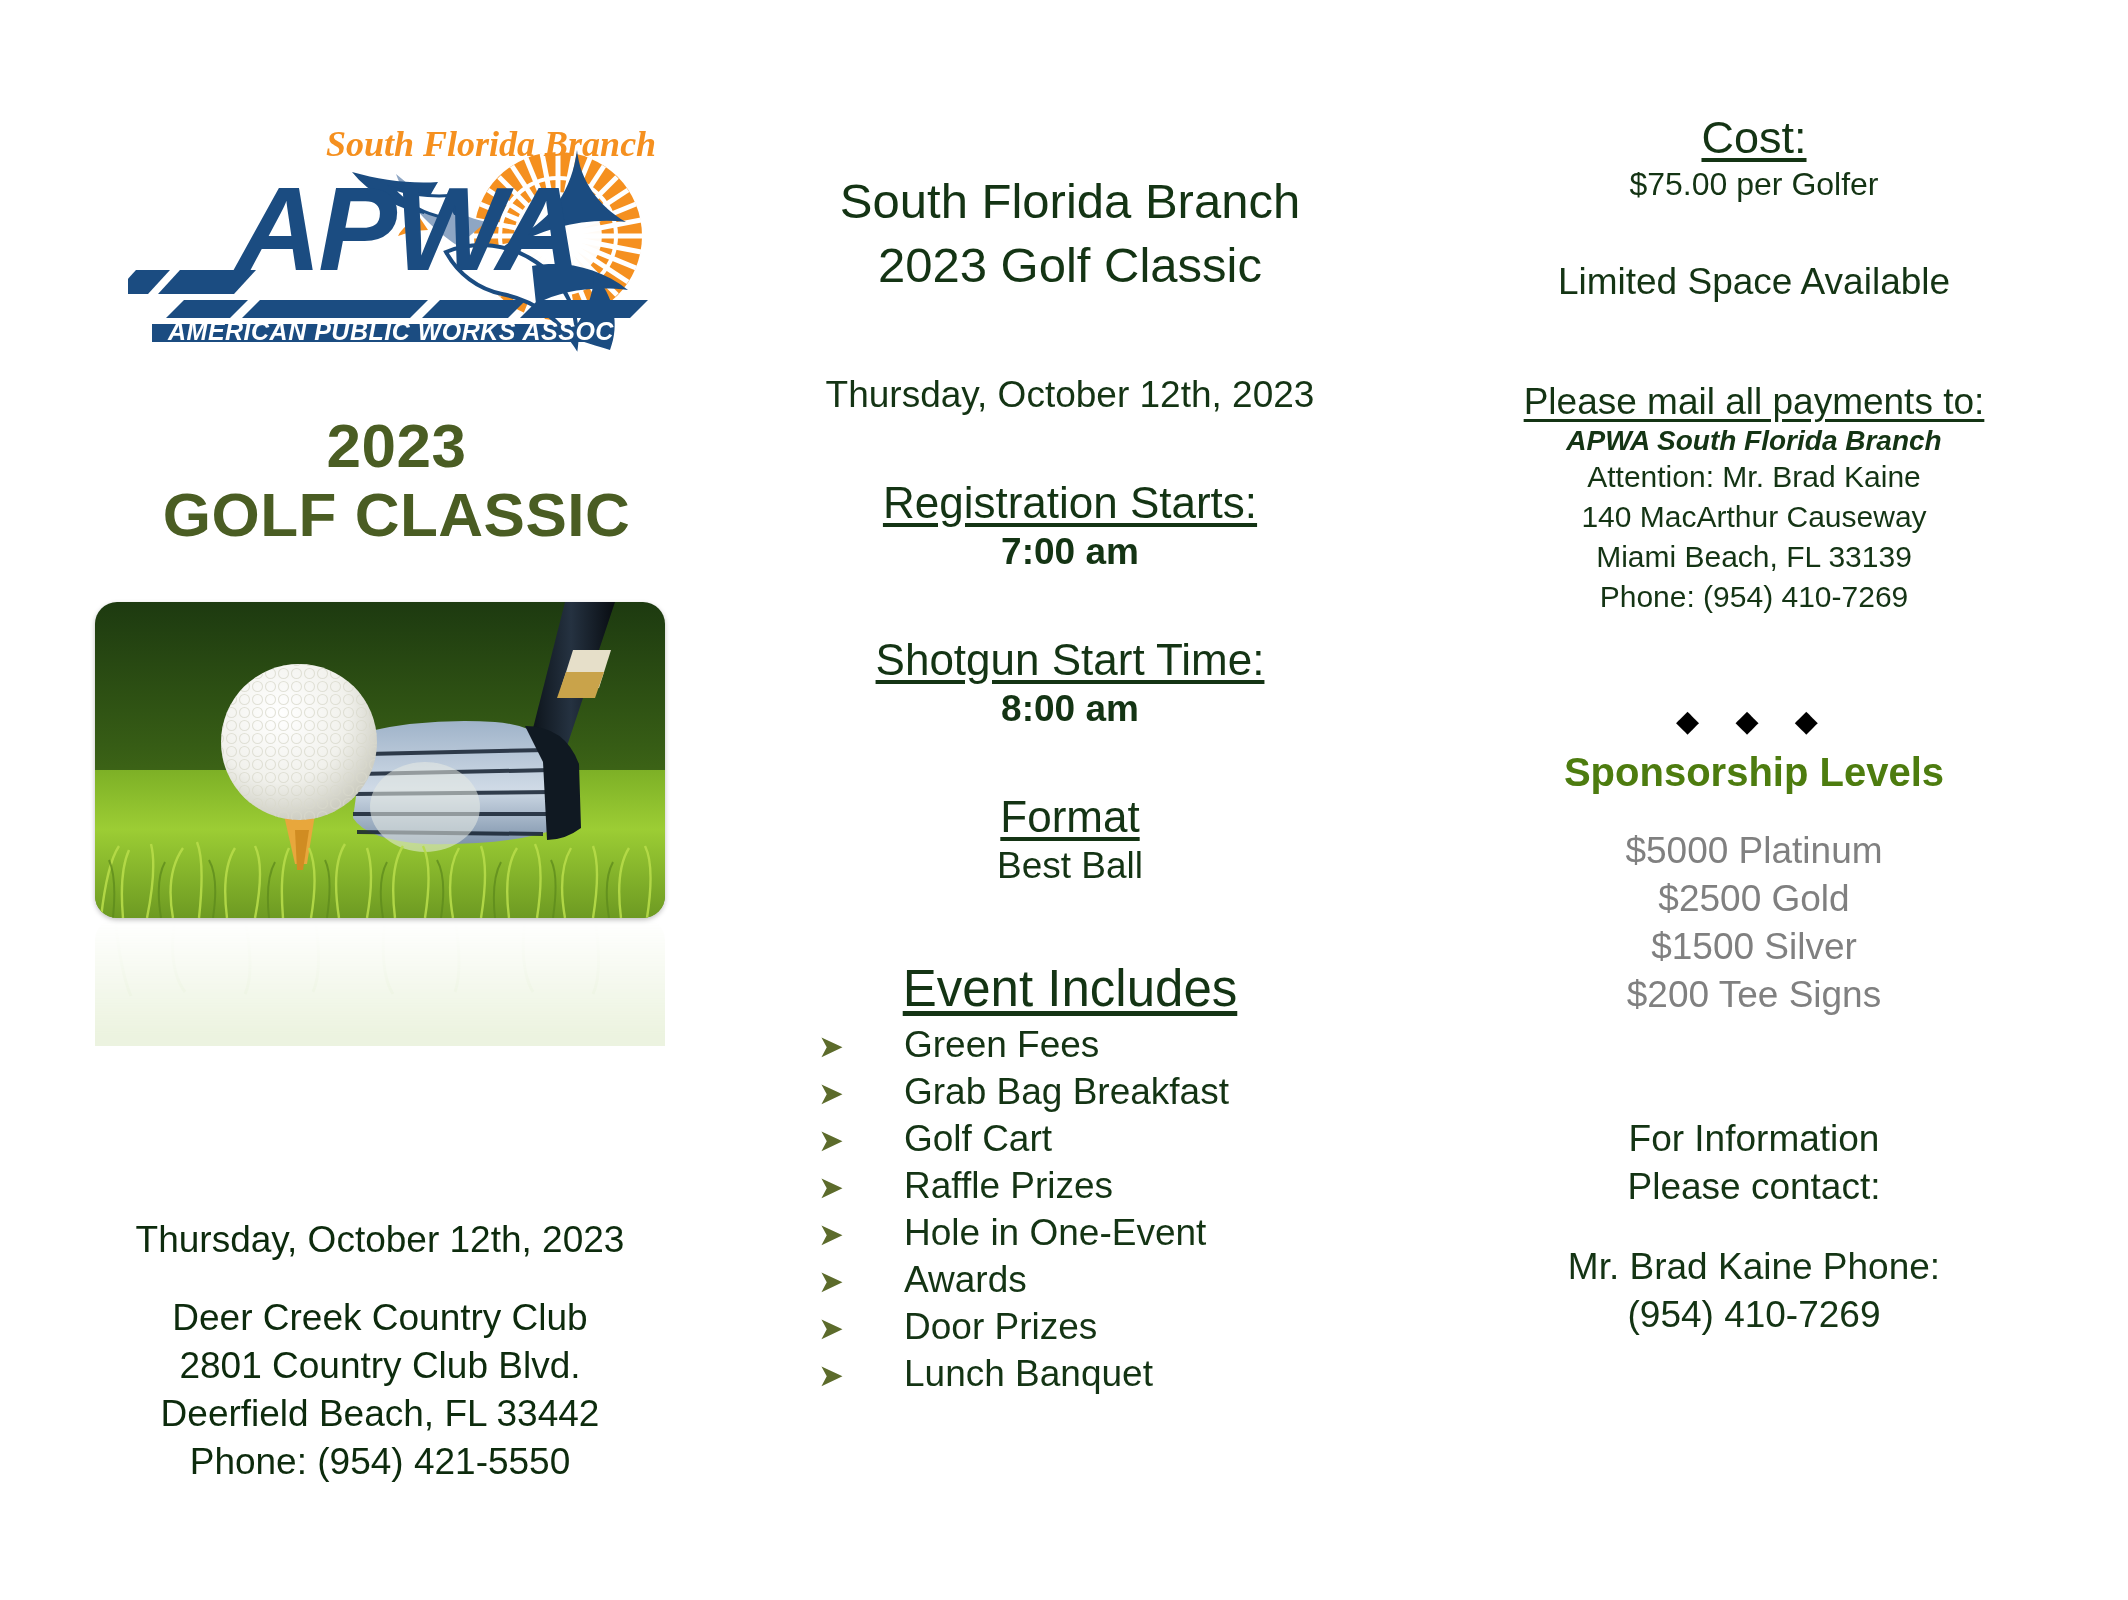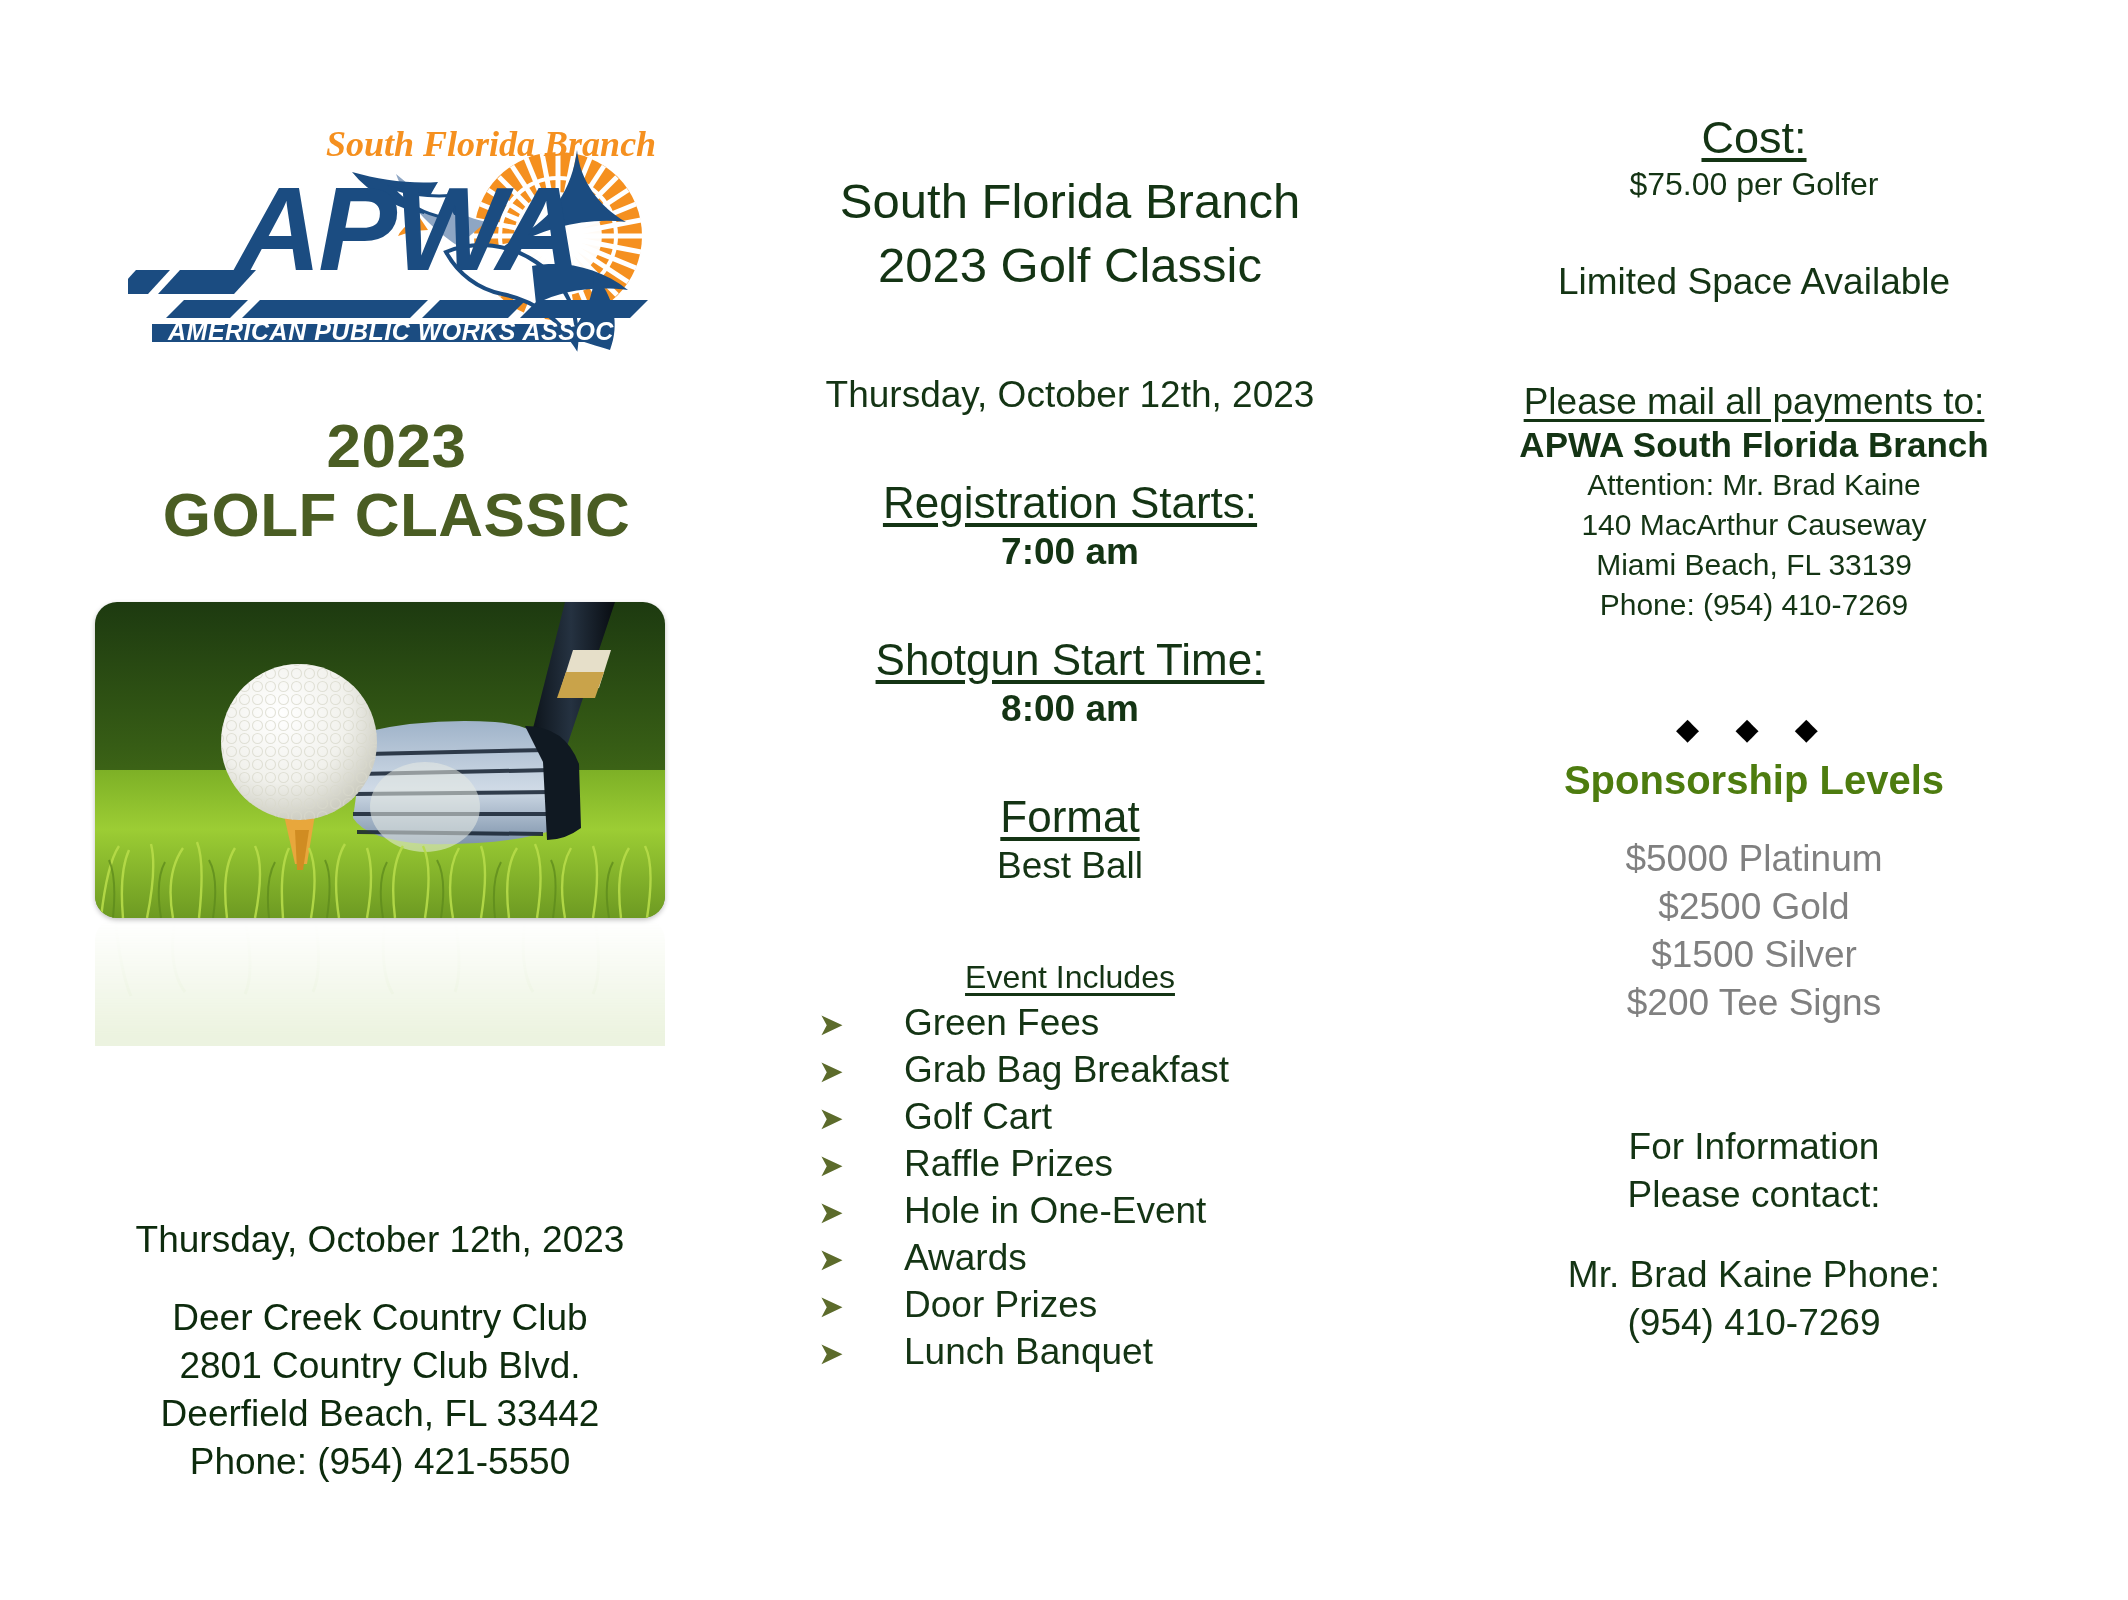--- a/index.html
+++ b/index.html
@@ -115,21 +115,21 @@
     font-weight: bold;
     color: #143414;
     margin-top: 3px;
   }
   .sect-val.normal { font-weight: normal; }
 
   .includes {
     margin-top: 72px;
   }
   .includes-head {
-    font-size: 32px;
+    font-size: 51px;
     text-decoration: underline;
     text-underline-offset: 5px;
     color: #143414;
   }
   .includes-list {
     list-style: none;
     margin: 4px 0 0 0;
     padding: 0;
     text-align: left;
     padding-left: 58px;
@@ -172,24 +172,25 @@
     color: #143414;
   }
   .mail-head {
     margin-top: 78px;
     font-size: 37px;
     text-decoration: underline;
     text-underline-offset: 5px;
     color: #143414;
   }
   .mail-org {
-    font-size: 35px;
+    font-size: 28px;
     font-weight: bold;
     color: #143414;
     margin-top: 2px;
+    font-style: italic;
   }
   .mail-line {
     font-size: 30px;
     color: #143414;
     line-height: 1.33;
   }
   .diamonds {
     margin-top: 86px;
     font-size: 30px;
     letter-spacing: 14px;

